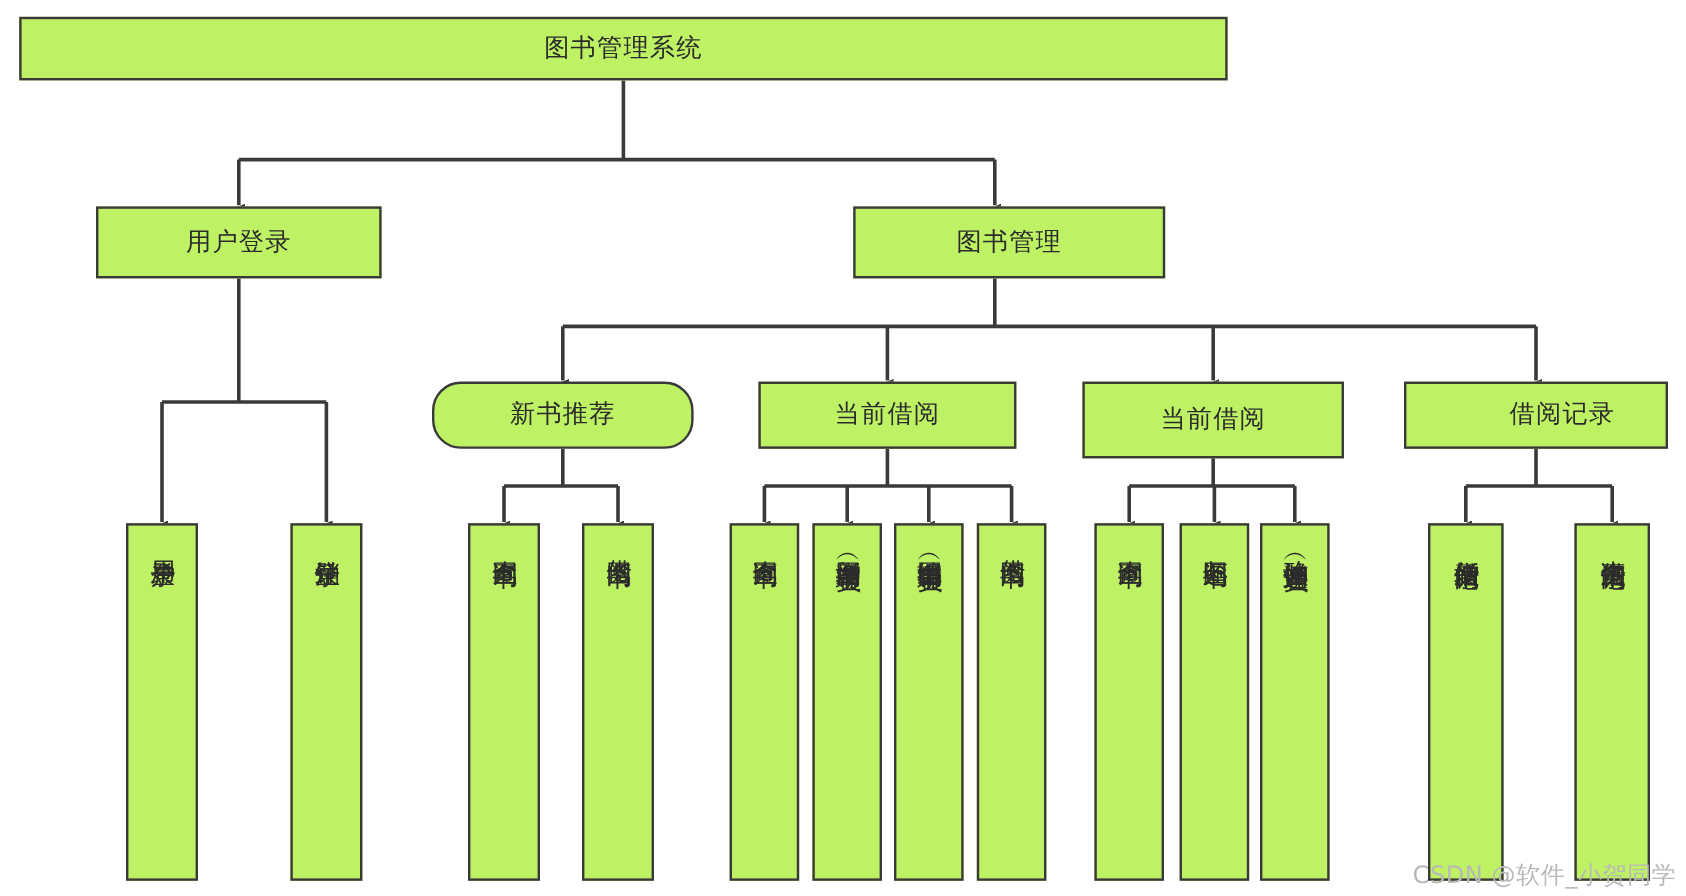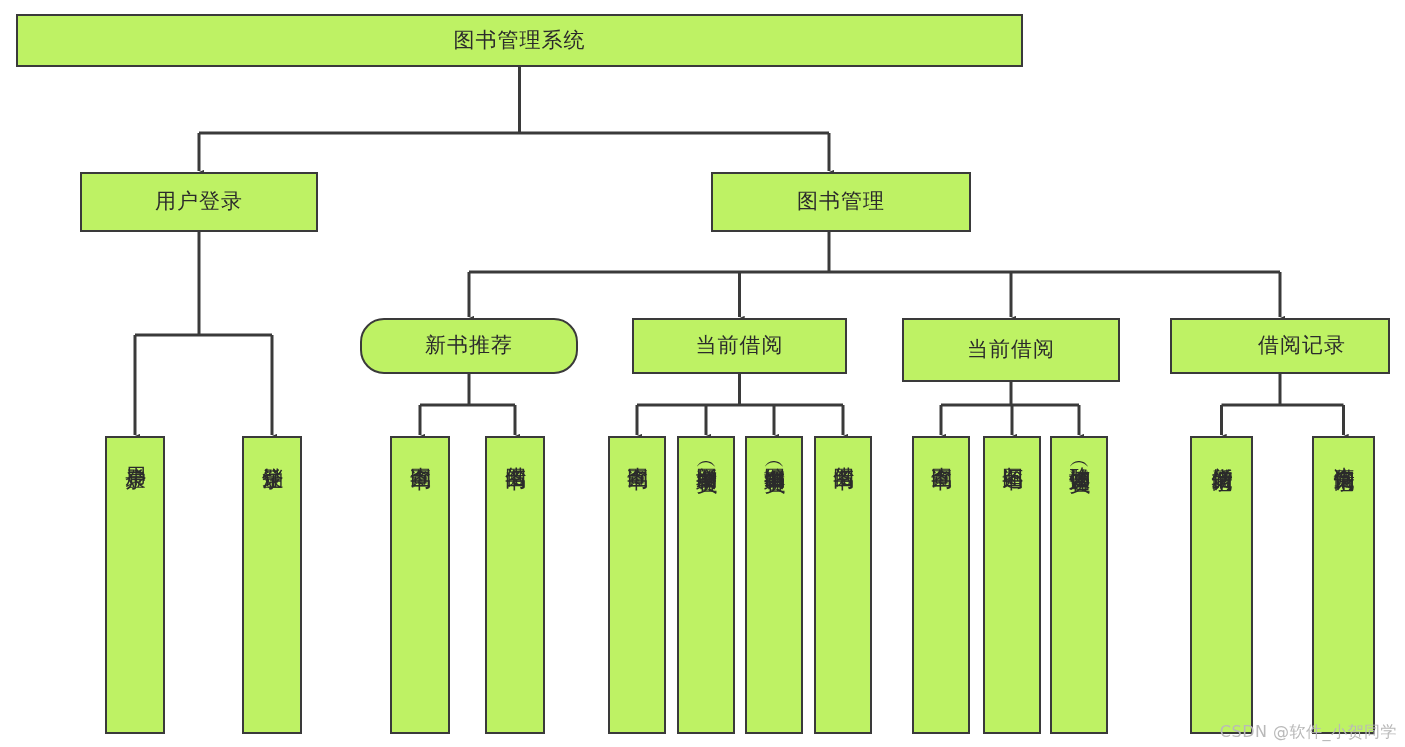--- a/index.html
+++ b/index.html
@@ -52,21 +52,21 @@
     font-size: 21px;
     line-height: 1.32;
     letter-spacing: 1px;
     color: #2b2b2b;
     white-space: nowrap;
   }
   #watermark {
     position: absolute;
     right: 8px;
     bottom: 4px;
-    font-size: 16px;
+    font-size: 20px;
     color: #b9b9b9;
     letter-spacing: 0.5px;
     white-space: nowrap;
     user-select: none;
     margin-top: 36px;
   }
 </style>
 </head>
 <body>
 

